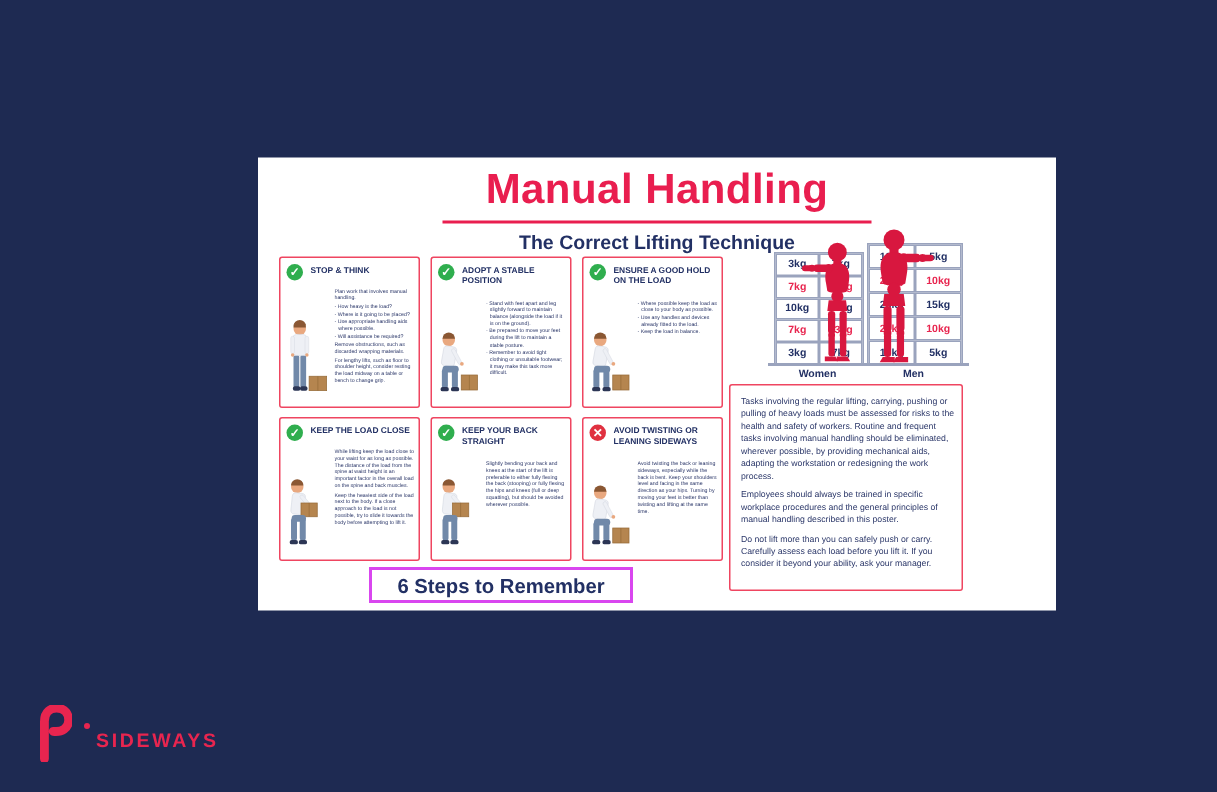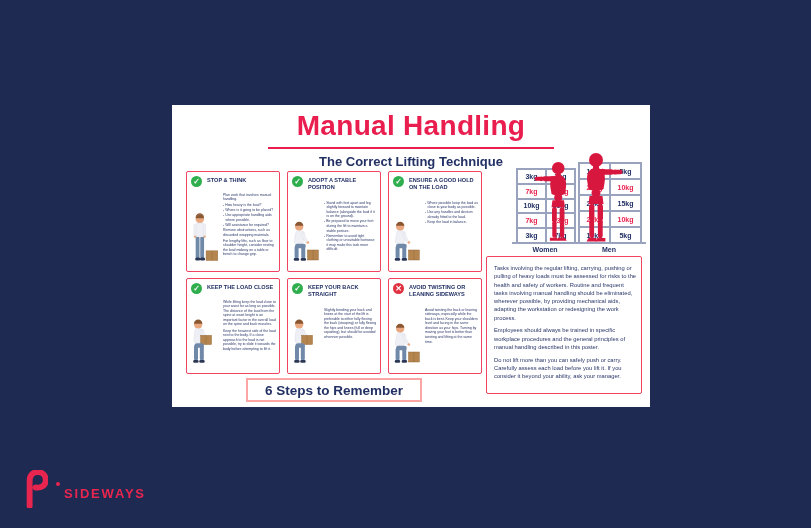--- a/index.html
+++ b/index.html
@@ -3,21 +3,21 @@
 <meta charset="utf-8">
 <style>
   html,body{margin:0;padding:0;}
   body{
     width:811px;height:528px;overflow:hidden;position:relative;
     background:#1e2a52;
     font-family:"Liberation Sans", sans-serif;
     -webkit-font-smoothing:antialiased;
   }
   .poster{
-    position:absolute;left:172px;top:105px;width:478px;height:302px;
+    position:absolute;left:172px;top:105px;width:532px;height:302px;
     background:#ffffff;
   }
   .poster-title{
     position:absolute;top:5px;left:0;width:100%;text-align:center;
     font-size:28px;font-weight:800;color:#e91e4f;letter-spacing:.3px;
   }
   .title-divider{
     position:absolute;top:42px;left:50%;transform:translateX(-50%);
     width:286px;height:2px;background:#e91e4f;
   }
@@ -81,21 +81,21 @@
   }
   .info-clip{position:absolute;left:7px;top:7px;right:4px;bottom:3px;overflow:hidden;}
   .tiny2{
     width:200%;transform:scale(.5);transform-origin:0 0;
     font-size:11.6px;line-height:1.42;color:#2a3668;
   }
   .tiny2 p{margin:0 0 9px 0;}
   
   .banner{
     position:absolute;left:74px;top:273px;width:176px;height:24px;
-    border:2px solid #fca5a5;box-sizing:border-box;background:#fff;
+    border:2px solid #d946ef;box-sizing:border-box;background:#fff;
     display:flex;align-items:center;justify-content:center;
     font-size:13.5px;font-weight:800;color:#223064;
   }
   
   .logo{position:absolute;left:23px;top:470px;width:160px;height:45px;}
   .logo-p{position:absolute;left:0;top:0;width:25px;height:38px;}
   .logo-dot{position:absolute;left:33px;top:12px;width:4px;height:4px;border-radius:50%;background:#e8254f;}
   .logo-text{
     position:absolute;left:41px;top:16px;
     font-size:13px;font-weight:800;color:#e8254f;letter-spacing:1.8px;

